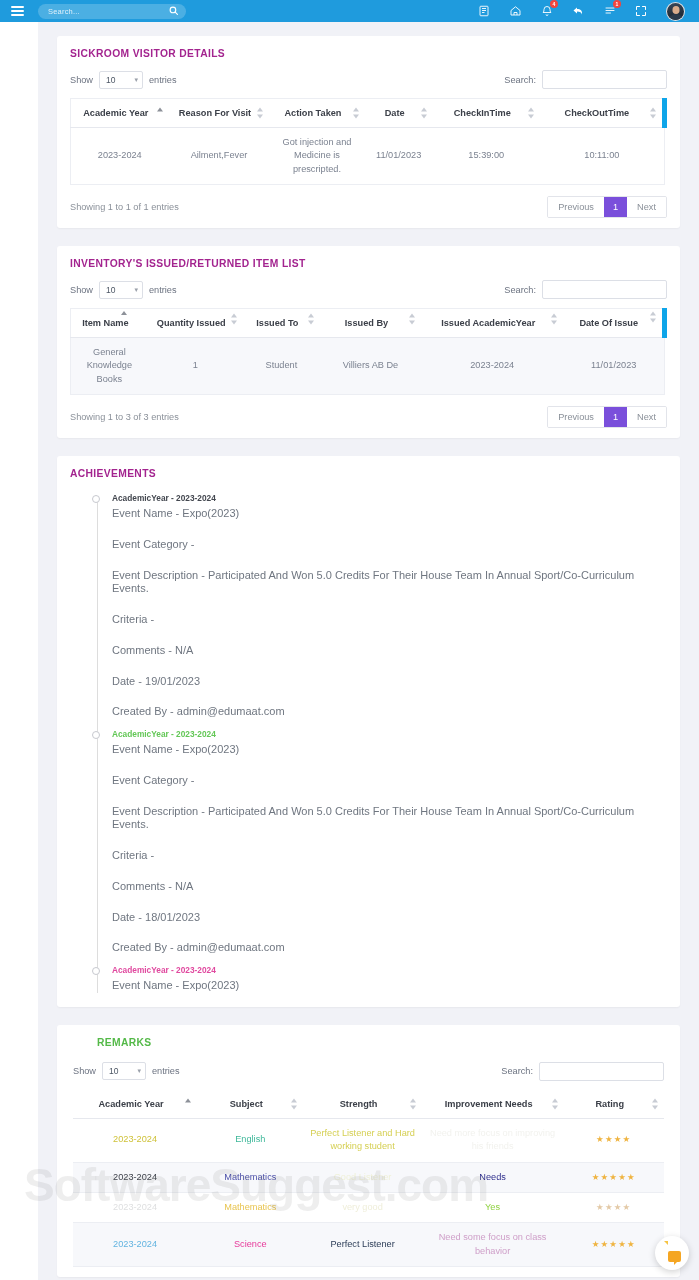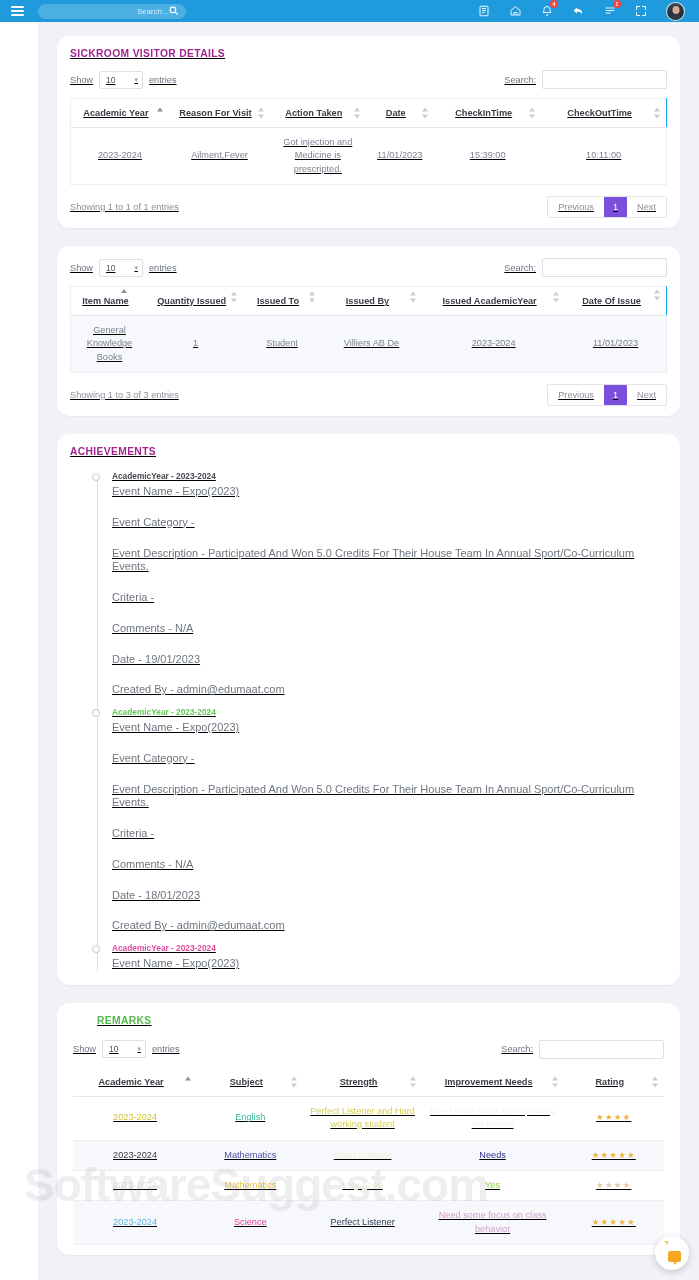--- a/index.html
+++ b/index.html
@@ -14,21 +14,21 @@
   
   .topbar {
     position: absolute; top: 0; left: 0; width: 699px; height: 22px;
     background: #1f9bdd;
     display: flex; align-items: center;
     z-index: 40;
   }
   .hamburger { width: 34px; display:flex; flex-direction:column; align-items:center; justify-content:center; gap:2.5px; cursor:pointer; }
   .hamburger i { display:block; width:13px; height:1.6px; background:#fff; border-radius:1px; }
   .searchbox {
-    display:flex; align-items:center; justify-content:flex-end;
+    display:flex; align-items:center; justify-content:space-between;
     width: 148px; height: 15px; border-radius: 8px;
     background: rgba(255,255,255,0.20);
     padding: 0 8px 0 10px; margin-left: 4px;
   }
   .searchbox .ph { font-size: 7.5px; color: #dff0fb; letter-spacing:.2px; }
   .searchbox .mag { color: #ffffff; font-size: 8px; line-height:1; }
   .topicons { margin-left:auto; display:flex; align-items:center; gap:19px; padding-right: 14px; }
   .ticon { position: relative; color: #ffffff; display:flex; align-items:center; justify-content:center; cursor:pointer; }
   .ticon svg { display:block; }
   .badge {
@@ -59,25 +59,24 @@
   }
   .contentcol {
     position:absolute; left: 38px; top: 0; width: 661px; min-height:1258px;
     background: #f1f2f7;
     padding: 14px 0 0 0;
   }
   .leftrail { position:absolute; left:0; top:0; width:38px; height:1258px; background:#ffffff; }
 
   .card {
     background:#ffffff;
-    border-radius: 13px;
+    border-radius: 3px;
     margin: 0 19px 18px 19px;
     box-shadow: 0 1px 2px rgba(0,0,0,.045);
     padding: 12px 13px 10px 13px;
-    text-decoration: underline;
   }
   .card-title {
     font-size: 10.3px; font-weight: bold; letter-spacing:.35px;
     color: #a3248f; margin-bottom: 11px; text-transform: uppercase;
   }
   .card-title.green { color: #54b948; }
 
   
   .ctlrow { display:flex; align-items:center; justify-content:space-between; margin-bottom: 9px; }
   .showgrp { display:flex; align-items:center; gap:6px; font-size:9.2px; color:#6b7280; }
@@ -93,21 +92,21 @@
   
   table { width:100%; border-collapse: collapse; }
   thead th {
     position: relative;
     font-size: 9.2px; color: #3c4049; font-weight: bold;
     padding: 9px 14px 9px 6px; text-align:center;
     border-bottom: 1.5px solid #e6e8ee; border-top: 1px solid #eceef3;
     vertical-align: middle; white-space: normal;
   }
   thead th:first-child { border-left: 1px solid #eceef3; }
-  thead th:last-child { border-right: 1px solid #0ea5e9; }
+  thead th:last-child { border-right: 5px solid #0ea5e9; }
   .sorticon { position:absolute; right:5px; top:50%; transform:translateY(-50%); width:7px; height:11px; }
   .sorticon .up, .sorticon .dn {
     position:absolute; left:0; width:0; height:0; border-left:3.2px solid transparent; border-right:3.2px solid transparent;
   }
   .sorticon .up { top:0; border-bottom:4px solid #c8ccd4; }
   .sorticon .dn { bottom:0; border-top:4px solid #c8ccd4; }
   .sorticon.asc .up { border-bottom-color:#8d9199; }
   tbody td {
     font-size: 9.2px; color: #7b8290; text-align:center;
     padding: 8px 6px; border-bottom: 1px solid #eceef3;
@@ -304,20 +303,21 @@
           <div class="info">Showing 1 to 1 of 1 entries</div>
           <div class="pager">
             <div>Previous</div>
             <div class="num">1</div>
             <div>Next</div>
           </div>
         </div>
       </div>
 
       <div class="card">
+        <div class="card-title">INVENTORY'S ISSUED/RETURNED ITEM LIST</div>
 
         <div class="ctlrow">
           <div class="showgrp">
             <span>Show</span>
             <span class="selbox">
               <span>10</span>
               <span class="carat">▾</span>
             </span>
             <span>entries</span>
           </div>

